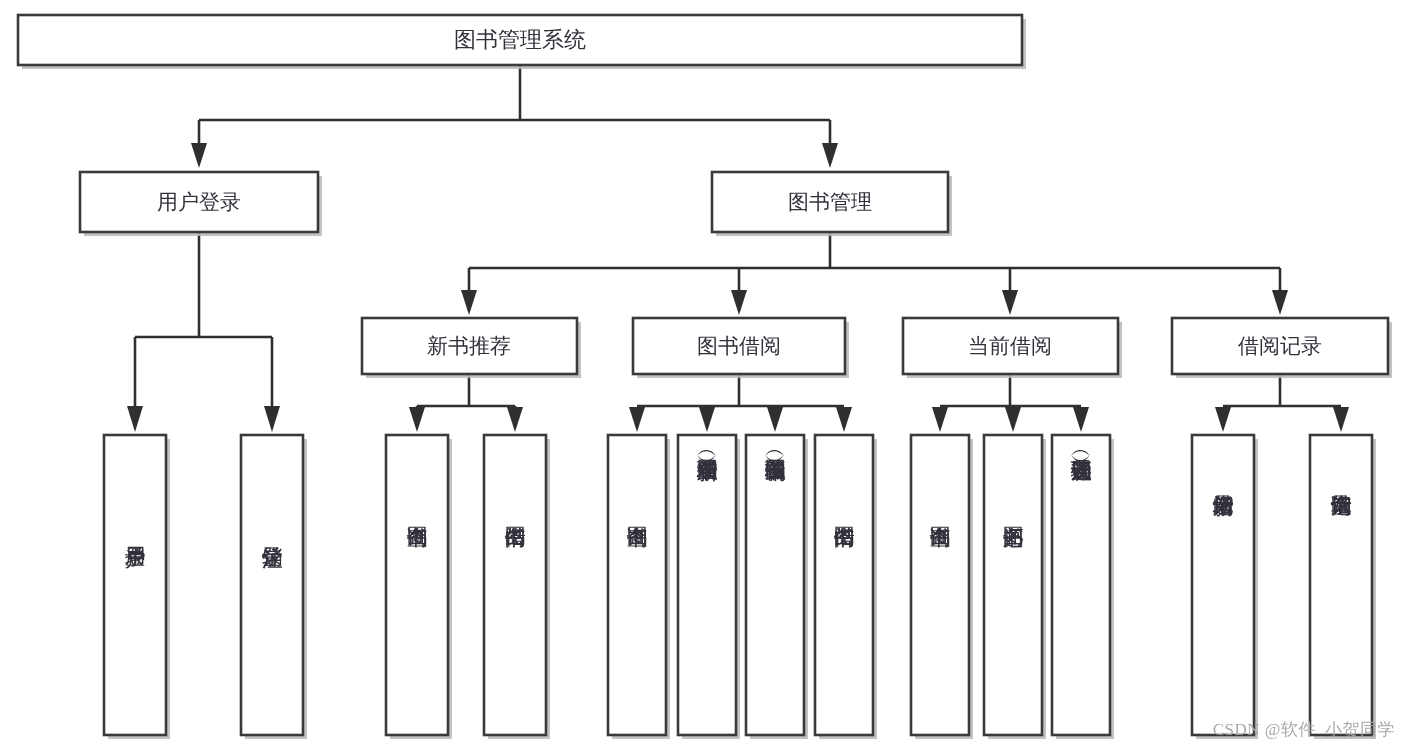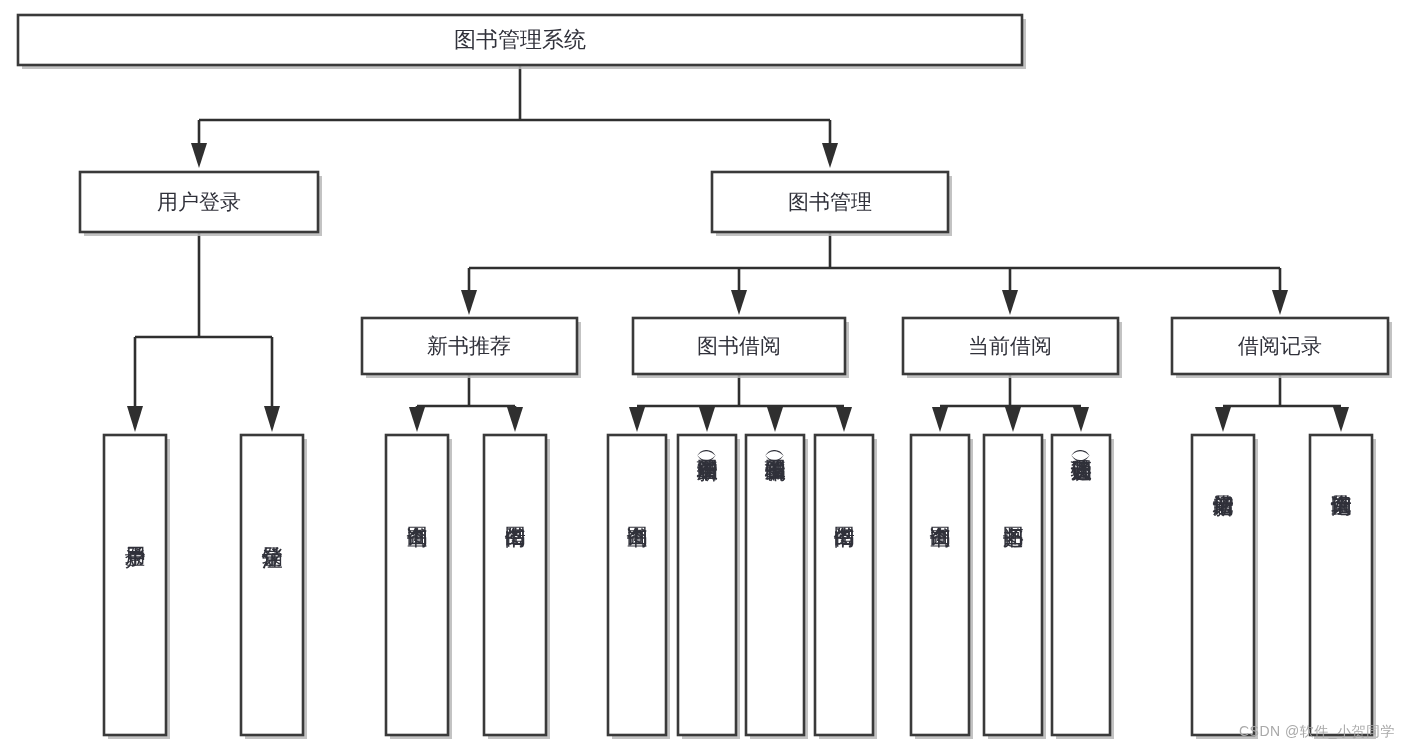--- a/index.html
+++ b/index.html
@@ -73,22 +73,22 @@
     letter-spacing: 0;
     text-align: center;
     white-space: pre-line;
     writing-mode: vertical-rl;
     text-orientation: upright;
   }
   .watermark {
     position: absolute;
     right: 10px;
     bottom: 6px;
-    font-family: Liberation Sans, sans-serif;
-    font-size: 14px;
+    font-family: Liberation Serif, serif;
+    font-size: 17px;
     color: #a9a9a9;
     white-space: nowrap;
     letter-spacing: 0.5px;
   }
 </style>
 </head>
 <body>
 
 <div id="diagram-root">
 

